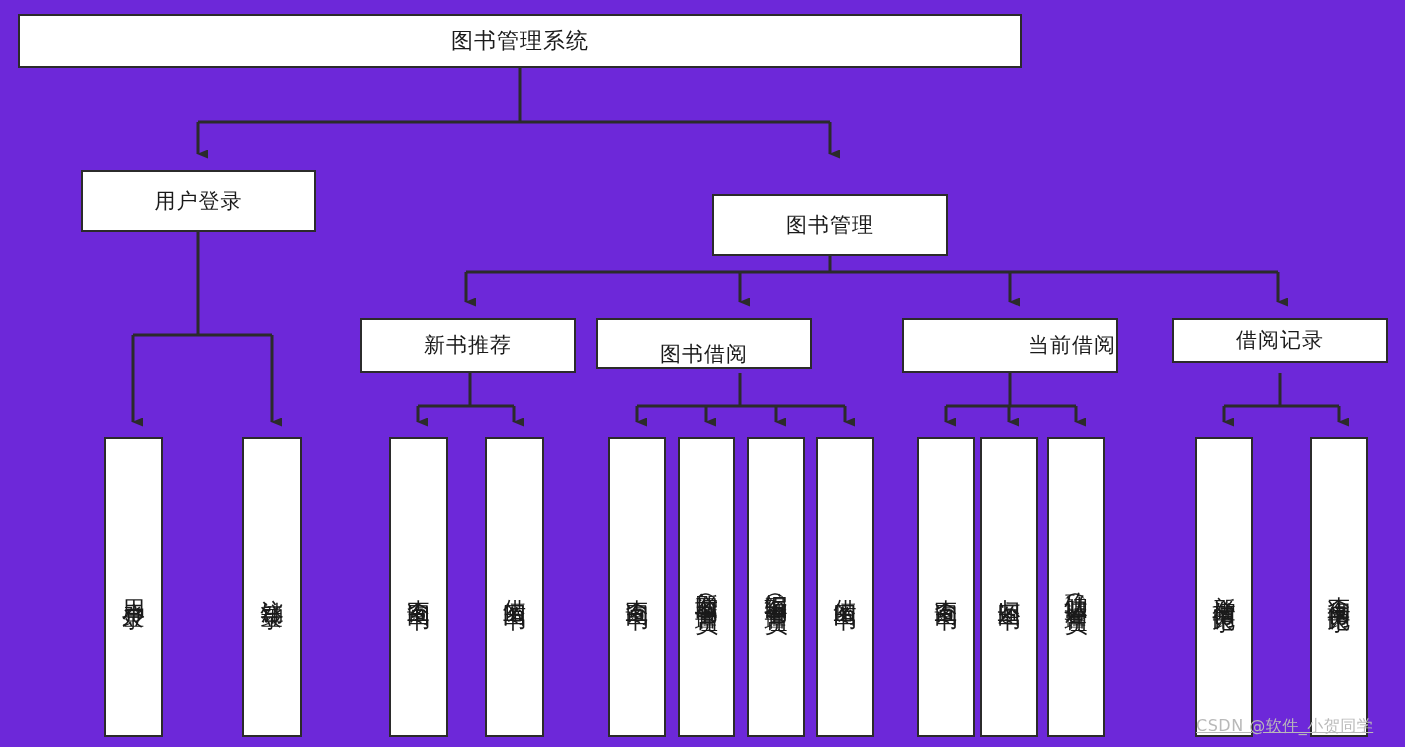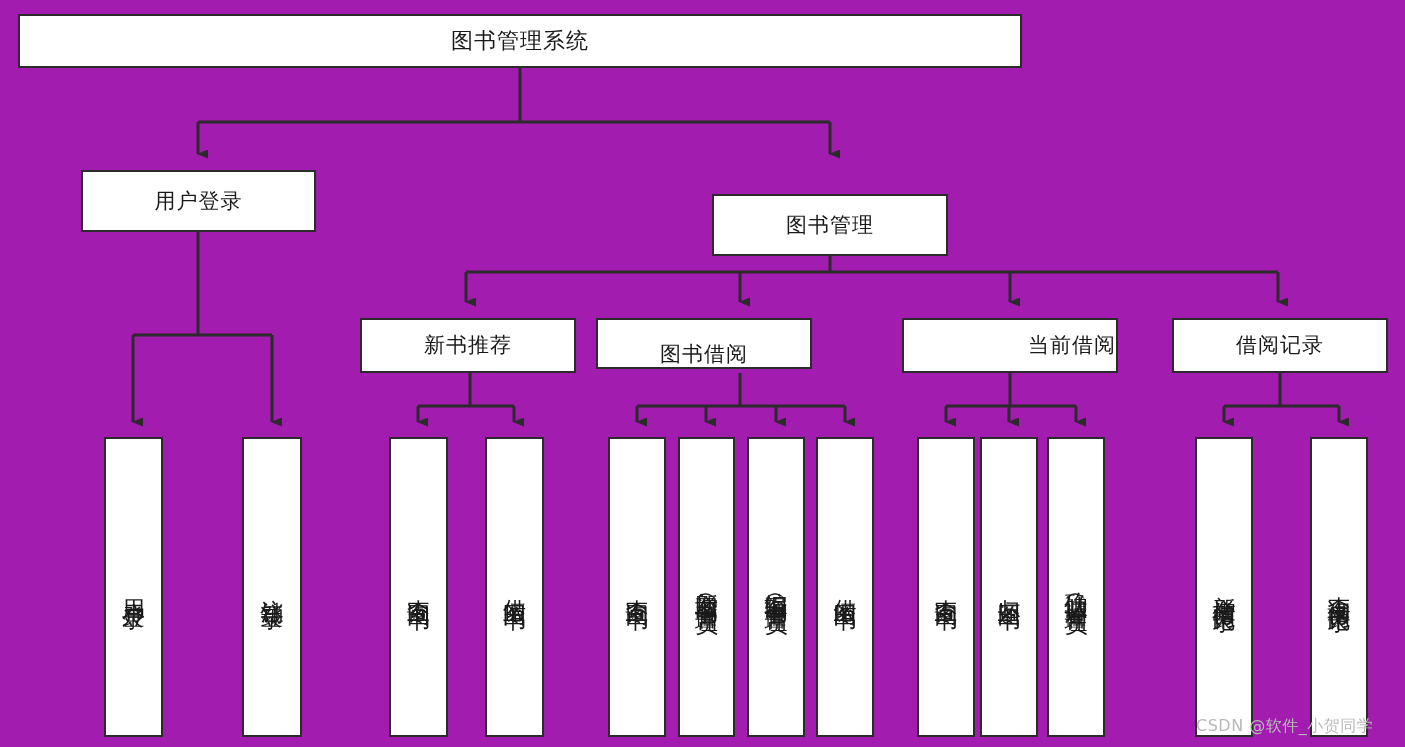--- a/index.html
+++ b/index.html
@@ -10,21 +10,21 @@
   body {
     width: 1405px;
     height: 747px;
     font-family: "DejaVu Sans", "Liberation Sans", sans-serif;
     overflow: hidden;
   }
   #diagram-root {
     position: relative;
     width: 1405px;
     height: 747px;
-    background: #a21caf;
+    background: #6d28d9;
   }
   #diagram-svg {
     position: absolute;
     left: 0;
     top: 0;
     width: 1405px;
     height: 747px;
   }
   .node-box {
     position: absolute;
@@ -133,21 +133,21 @@
 
   <div class="node-box" style="left:360px; top:318px; width:216px; height:55px;">
     <span class="node-label h-label">新书推荐</span>
   </div>
   <div class="node-box" style="left:596px; top:318px; width:216px; height:51px;align-items:flex-end;">
     <span class="node-label h-label">图书借阅</span>
   </div>
   <div class="node-box" style="left:902px; top:318px; width:216px; height:55px;justify-content:flex-end;">
     <span class="node-label h-label">当前借阅</span>
   </div>
-  <div class="node-box" style="left:1172px; top:318px; width:216px; height:55px;">
+  <div class="node-box" style="left:1172px; top:318px; width:216px; height:45px;">
     <span class="node-label h-label">借阅记录</span>
   </div>
 
   <div class="node-box" style="left:104px; top:437px; width:59px; height:300px;">
     <span class="node-label v-label">用户登录</span>
   </div>
   <div class="node-box" style="left:242px; top:437px; width:60px; height:300px;">
     <span class="node-label v-label">注销登录</span>
   </div>
 
@@ -181,15 +181,15 @@
     <span class="node-label v-label">确认归还（管理员）</span>
   </div>
 
   <div class="node-box" style="left:1195px; top:437px; width:58px; height:300px;">
     <span class="node-label v-label">新增借阅记录</span>
   </div>
   <div class="node-box" style="left:1310px; top:437px; width:58px; height:300px;">
     <span class="node-label v-label">查询借阅记录</span>
   </div>
 
-  <div class="watermark" style="left:1196px; top:716px;">CSDN @软件_小贺同学</div>
+  <div class="watermark" style="left:1196px; top:716px;text-decoration:underline;">CSDN @软件_小贺同学</div>
 
 </div>
 
 </body></html>

